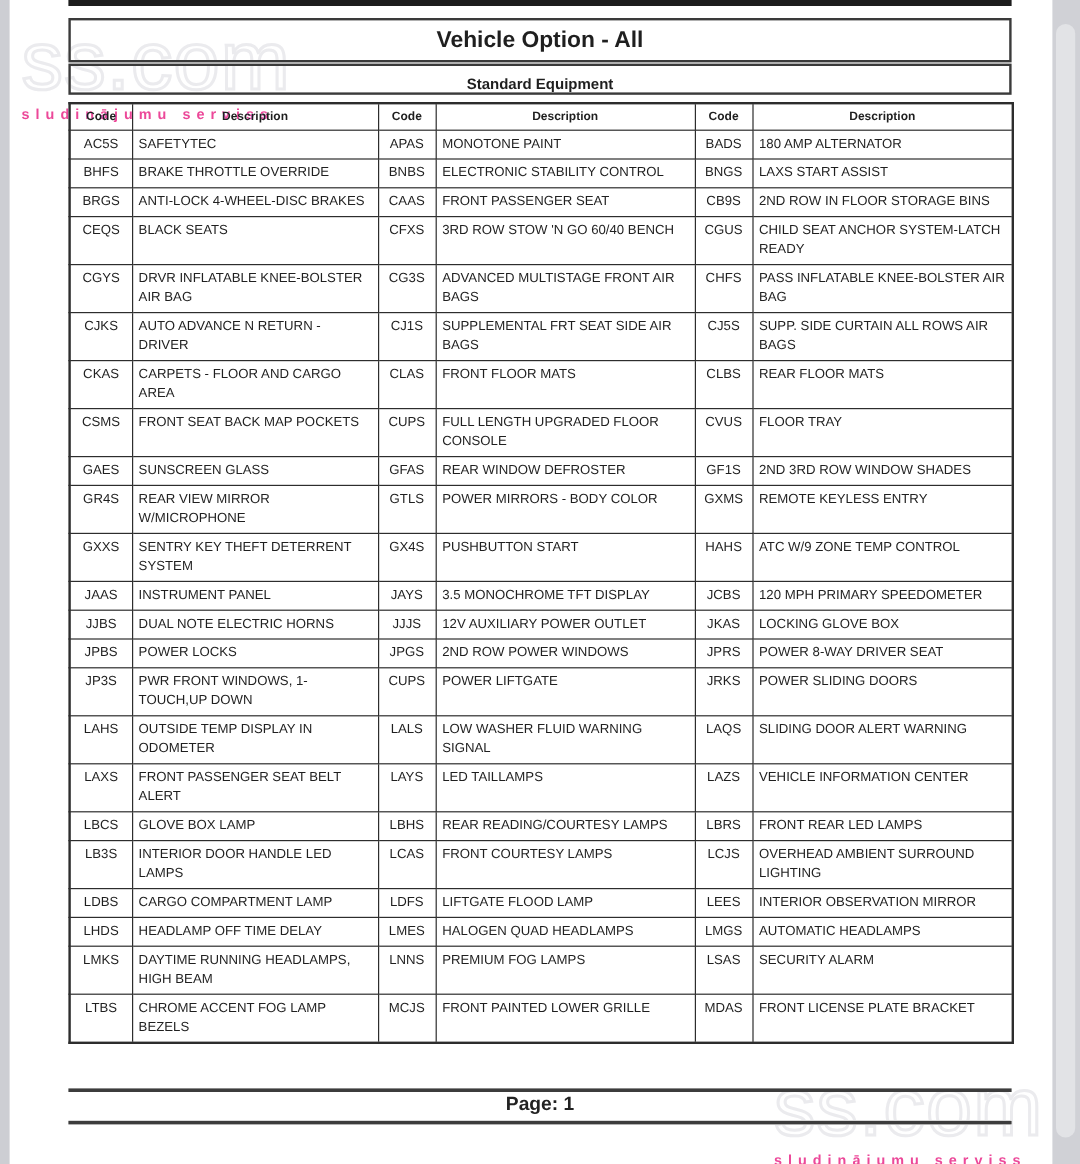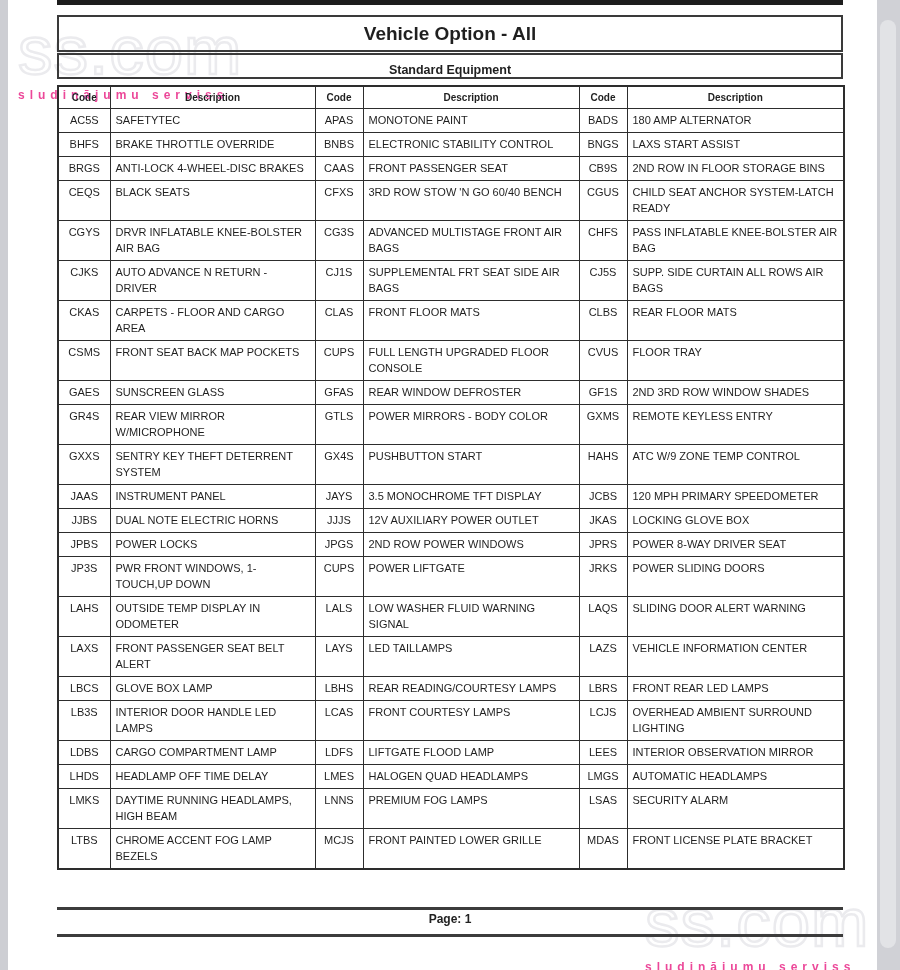--- a/index.html
+++ b/index.html
@@ -57,21 +57,21 @@
     padding: 3.5px 5px; vertical-align: top;
     overflow: hidden;
   }
   table.equipment td.code { text-align: center; padding-left: 2px; padding-right: 2px; }
   table.equipment td.desc { text-align: left; }
   .footer-line { position: absolute; left: 57px; width: 786px; height: 2.5px; background: #3c3c3c; }
   .footer-line.top { top: 907px; }
   .footer-line.bottom { top: 934px; }
   .footer-text {
     position: absolute; left: 57px; top: 912px; width: 786px;
-    text-align: center; font-size: 12px; font-weight: bold; color: #222;
+    text-align: center; font-size: 16px; font-weight: bold; color: #222;
   }
   .watermark {
     position: absolute; pointer-events: none;
     mix-blend-mode: darken; z-index: 50;
     text-align: left; white-space: nowrap;
   }
   .wm-brand {
     font-size: 69px; font-weight: normal; letter-spacing: 1px;
     color: #ffffff;
     -webkit-text-stroke: 2.5px #ebebee;

